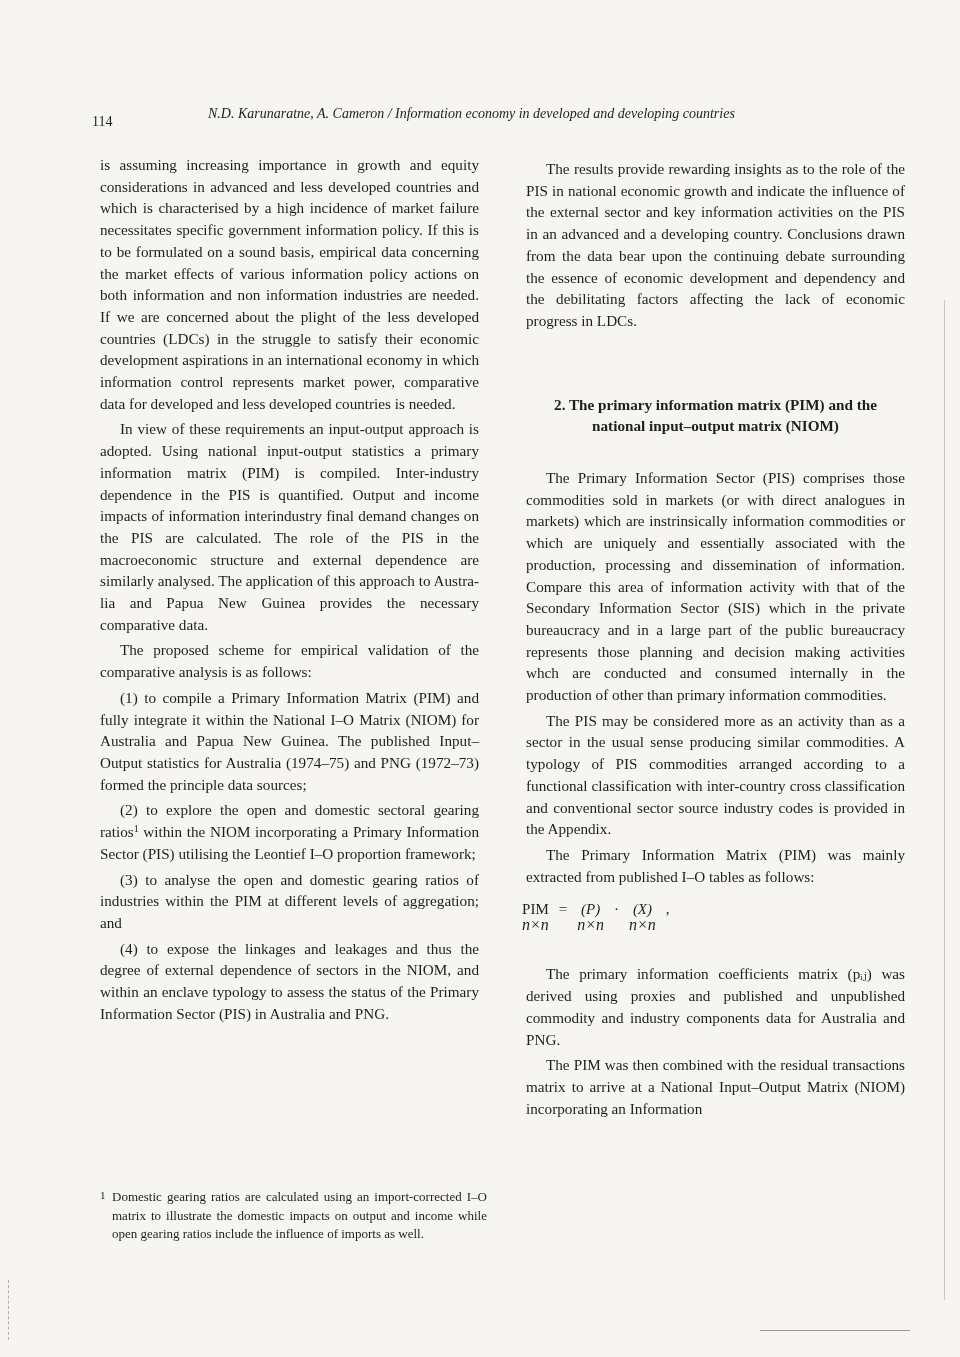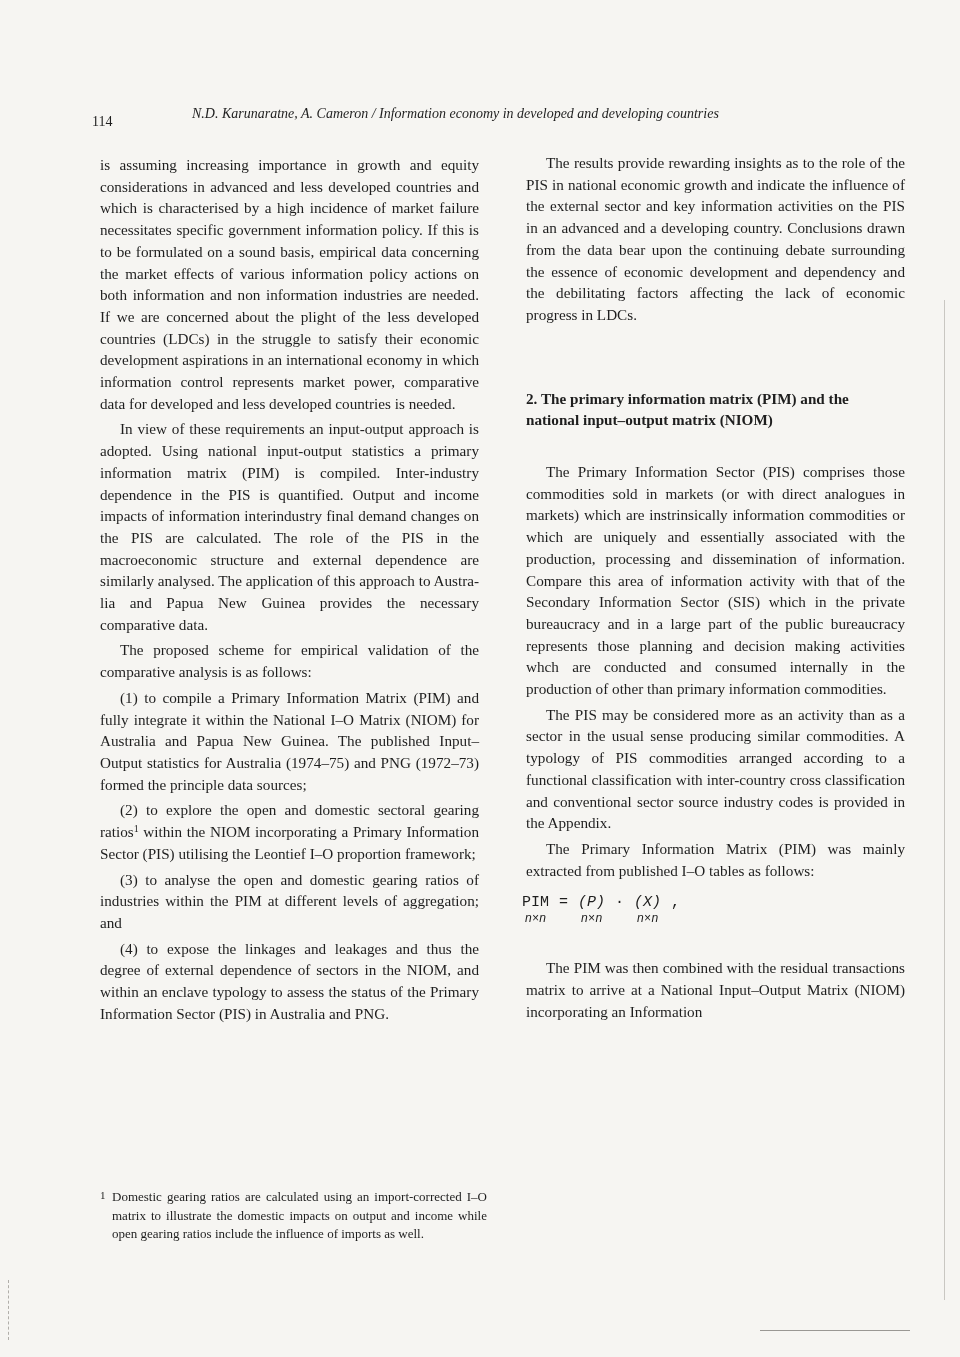--- a/index.html
+++ b/index.html
@@ -8,40 +8,40 @@
     background: #f6f5f2;
     position: relative; overflow: hidden;
     font-family: "Liberation Serif", "DejaVu Serif", serif;
     color: #1e1e1e;
   }
   .header {
     position: absolute; top: 106px; left: 92px; width: 800px;
     font-size: 14px;
   }
   .page-num { position: absolute; left: 0; top: 8px; }
-  .running-title { position: absolute; left: 100px; top: 0; font-style: italic; white-space: nowrap; }
+  .running-title { position: absolute; left: 116px; top: 0; font-style: italic; white-space: nowrap; }
   .col {
     position: absolute; top: 150px; width: 387px;
     font-size: 15.2px; line-height: 21.7px;
     text-align: justify; hyphens: manual;
   }
   .col-left { left: 96px; }
-  .col-right { left: 522px; top: 148px; }
+  .col-right { left: 522px; top: 154px; }
   p { margin: 4px; }
   .indent { text-indent: 20px; }
   .section-heading {
-    font-weight: bold; text-align: left;
+    font-weight: bold; text-align: center;
     margin-top: 62px; margin-bottom: 30px;
   }
   .formula {
     margin: 14px 0 30px 0; font-size: 15px; line-height: 16px; text-align: left;
-    display: flex; gap: 10px; font-family: Liberation Mono, monospace;
+    display: flex; gap: 10px;
   }
   .fterm { display: inline-flex; flex-direction: column; align-items: center; }
-  .fterm .sub { font-style: italic; font-size: 12px; }
+  .fterm .sub { font-style: italic; font-size: 16px; }
   .footnote {
     position: absolute; left: 112px; top: 1188px; width: 375px;
     font-size: 13px; line-height: 18.6px; text-align: justify;
   }
   .fn-mark { position: absolute; left: -12px; top: -2px; font-size: 11px; }
   sup { font-size: 10px; vertical-align: 5px; line-height: 0; }
   .margin-line {
     position: absolute; left: 944px; top: 300px; width: 1px; height: 1000px;
     background: #c9c7c2;
   }
@@ -93,18 +93,19 @@
         <span style="font-style:italic">(P)</span>
         <span class="sub">n×n</span>
       </span>
     <span>·</span>
     <span class="fterm">
         <span style="font-style:italic">(X)</span>
         <span class="sub">n×n</span>
       </span>
     <span>,</span>
   </div>
+  <p class="indent">The primary information coefficients matrix (pᵢⱼ) was derived using proxies and published and unpublished commodity and industry components data for Australia and PNG.</p>
   <p class="indent">The PIM was then combined with the residual transactions matrix to arrive at a National Input–Output Matrix (NIOM) incorporating an Information</p>
 </div>
 
 <div class="margin-line"></div>
 <div class="bottom-rule"></div>
 <div class="edge-dots"></div>
 
 </body></html>

